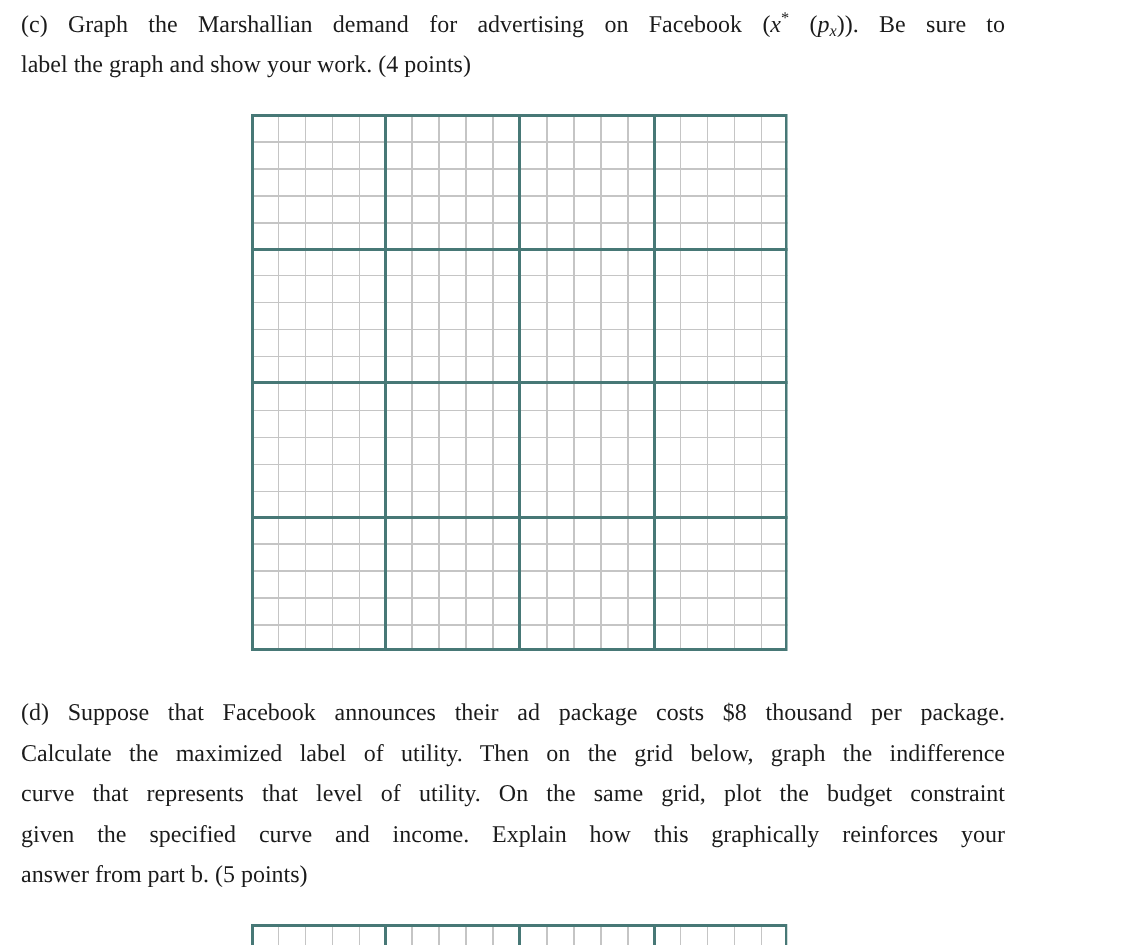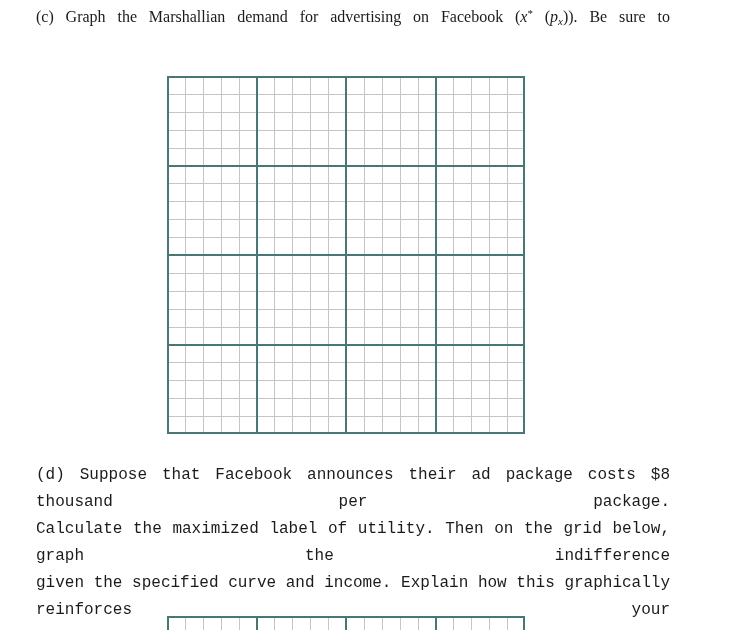--- a/index.html
+++ b/index.html
@@ -13,22 +13,22 @@
   }
   .page { position: absolute; inset: 0; }
   .para {
     position: absolute;
     left: 14px;
     width: 656px;
     font-size: 16px;
     line-height: 27px;
   }
   #part-c { top: 3px; }
-  #part-d { top: 462px; font-family: Liberation Mono, monospace; }
-  .jline  { text-align: justify; text-align-last: justify; margin-left: 22px; }
+  #part-d { top: 462px; }
+  .jline  { text-align: justify; text-align-last: justify; }
   .lastline { text-align: left; text-align-last: left; }
   .mi { font-style: italic; }
   sup.star { font-size: 68%; vertical-align: 0.5em; line-height: 0; }
   sub.subx { font-size: 68%; font-style: italic; vertical-align: -0.25em; line-height: 0; }
   #grid-c {
     position: absolute; left: 167px; top: 76px;
     width: 358px; height: 358px;
   }
   #grid-d {
     position: absolute; left: 167px; top: 616px;
@@ -37,20 +37,21 @@
   }
   svg { display: block; }
 </style>
 </head>
 <body style="background: rgb(255, 255, 255); color: rgb(27, 27, 27);">
 
 <div class="page">
 
   <div class="para" id="part-c">
     <div class="jline"><span>(c) Graph the Marshallian demand for advertising on Facebook </span><span><span>(</span><span class="mi">x</span><sup class="star">*</sup><span> (</span><span class="mi">p</span><sub class="subx">x</sub><span>))</span></span><span>. Be sure to</span></div>
+    <div class="lastline">label the graph and show your work. (4 points)</div>
   </div>
 
   <div id="grid-c">
     <svg shape-rendering="crispEdges" width="358" height="358" viewBox="0 0 358 358">
         <line x1="18.5" y1="0" x2="18.5" y2="358" stroke="#c5c5c5" stroke-width="1"></line>
         <line x1="36.5" y1="0" x2="36.5" y2="358" stroke="#c5c5c5" stroke-width="1"></line>
         <line x1="54.5" y1="0" x2="54.5" y2="358" stroke="#c5c5c5" stroke-width="1"></line>
         <line x1="72.5" y1="0" x2="72.5" y2="358" stroke="#c5c5c5" stroke-width="1"></line>
         <line x1="107.5" y1="0" x2="107.5" y2="358" stroke="#c5c5c5" stroke-width="1"></line>
         <line x1="125.5" y1="0" x2="125.5" y2="358" stroke="#c5c5c5" stroke-width="1"></line>
@@ -86,21 +87,23 @@
         <line x1="0" y1="90" x2="358" y2="90" stroke="#477876" stroke-width="2"></line>
         <line x1="0" y1="179" x2="358" y2="179" stroke="#477876" stroke-width="2"></line>
         <line x1="0" y1="269" x2="358" y2="269" stroke="#477876" stroke-width="2"></line>
         <rect x="1" y="1" width="356" height="356" fill="none" stroke="#477876" stroke-width="2"></rect>
       </svg>
   </div>
 
   <div class="para" id="part-d">
     <div class="jline">(d) Suppose that Facebook announces their ad package costs $8 thousand per package.</div>
     <div class="jline">Calculate the maximized label of utility. Then on the grid below, graph the indifference</div>
+    <div class="jline">curve that represents that level of utility. On the same grid, plot the budget constraint</div>
     <div class="jline">given the specified curve and income. Explain how this graphically reinforces your</div>
+    <div class="lastline">answer from part b. (5 points)</div>
   </div>
 
   <div id="grid-d">
     <svg shape-rendering="crispEdges" width="358" height="358" viewBox="0 0 358 358">
         <line x1="18.5" y1="0" x2="18.5" y2="358" stroke="#c5c5c5" stroke-width="1"></line>
         <line x1="36.5" y1="0" x2="36.5" y2="358" stroke="#c5c5c5" stroke-width="1"></line>
         <line x1="54.5" y1="0" x2="54.5" y2="358" stroke="#c5c5c5" stroke-width="1"></line>
         <line x1="72.5" y1="0" x2="72.5" y2="358" stroke="#c5c5c5" stroke-width="1"></line>
         <line x1="107.5" y1="0" x2="107.5" y2="358" stroke="#c5c5c5" stroke-width="1"></line>
         <line x1="125.5" y1="0" x2="125.5" y2="358" stroke="#c5c5c5" stroke-width="1"></line>

